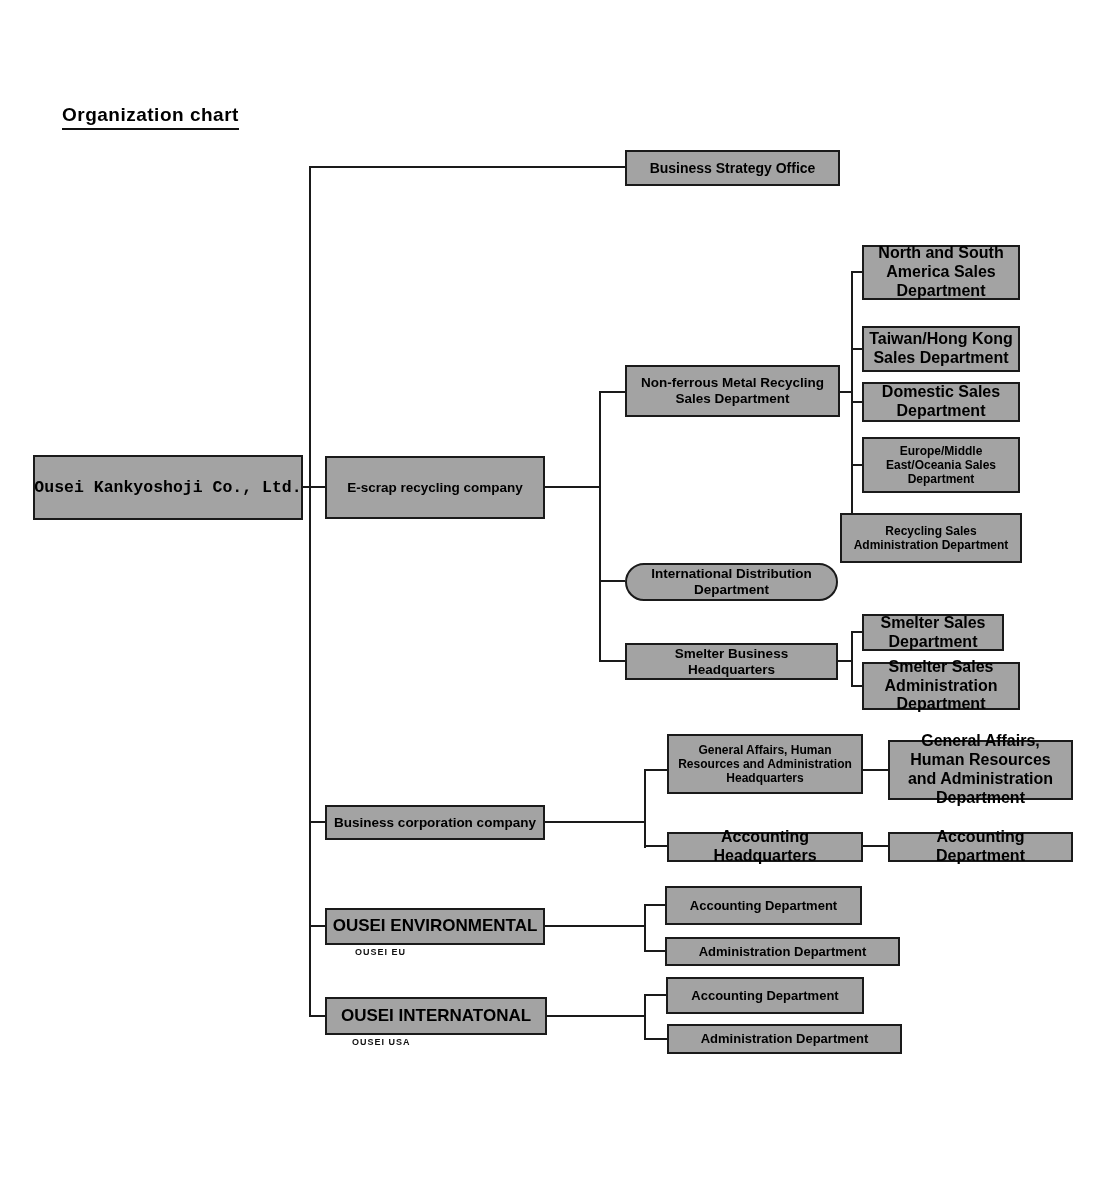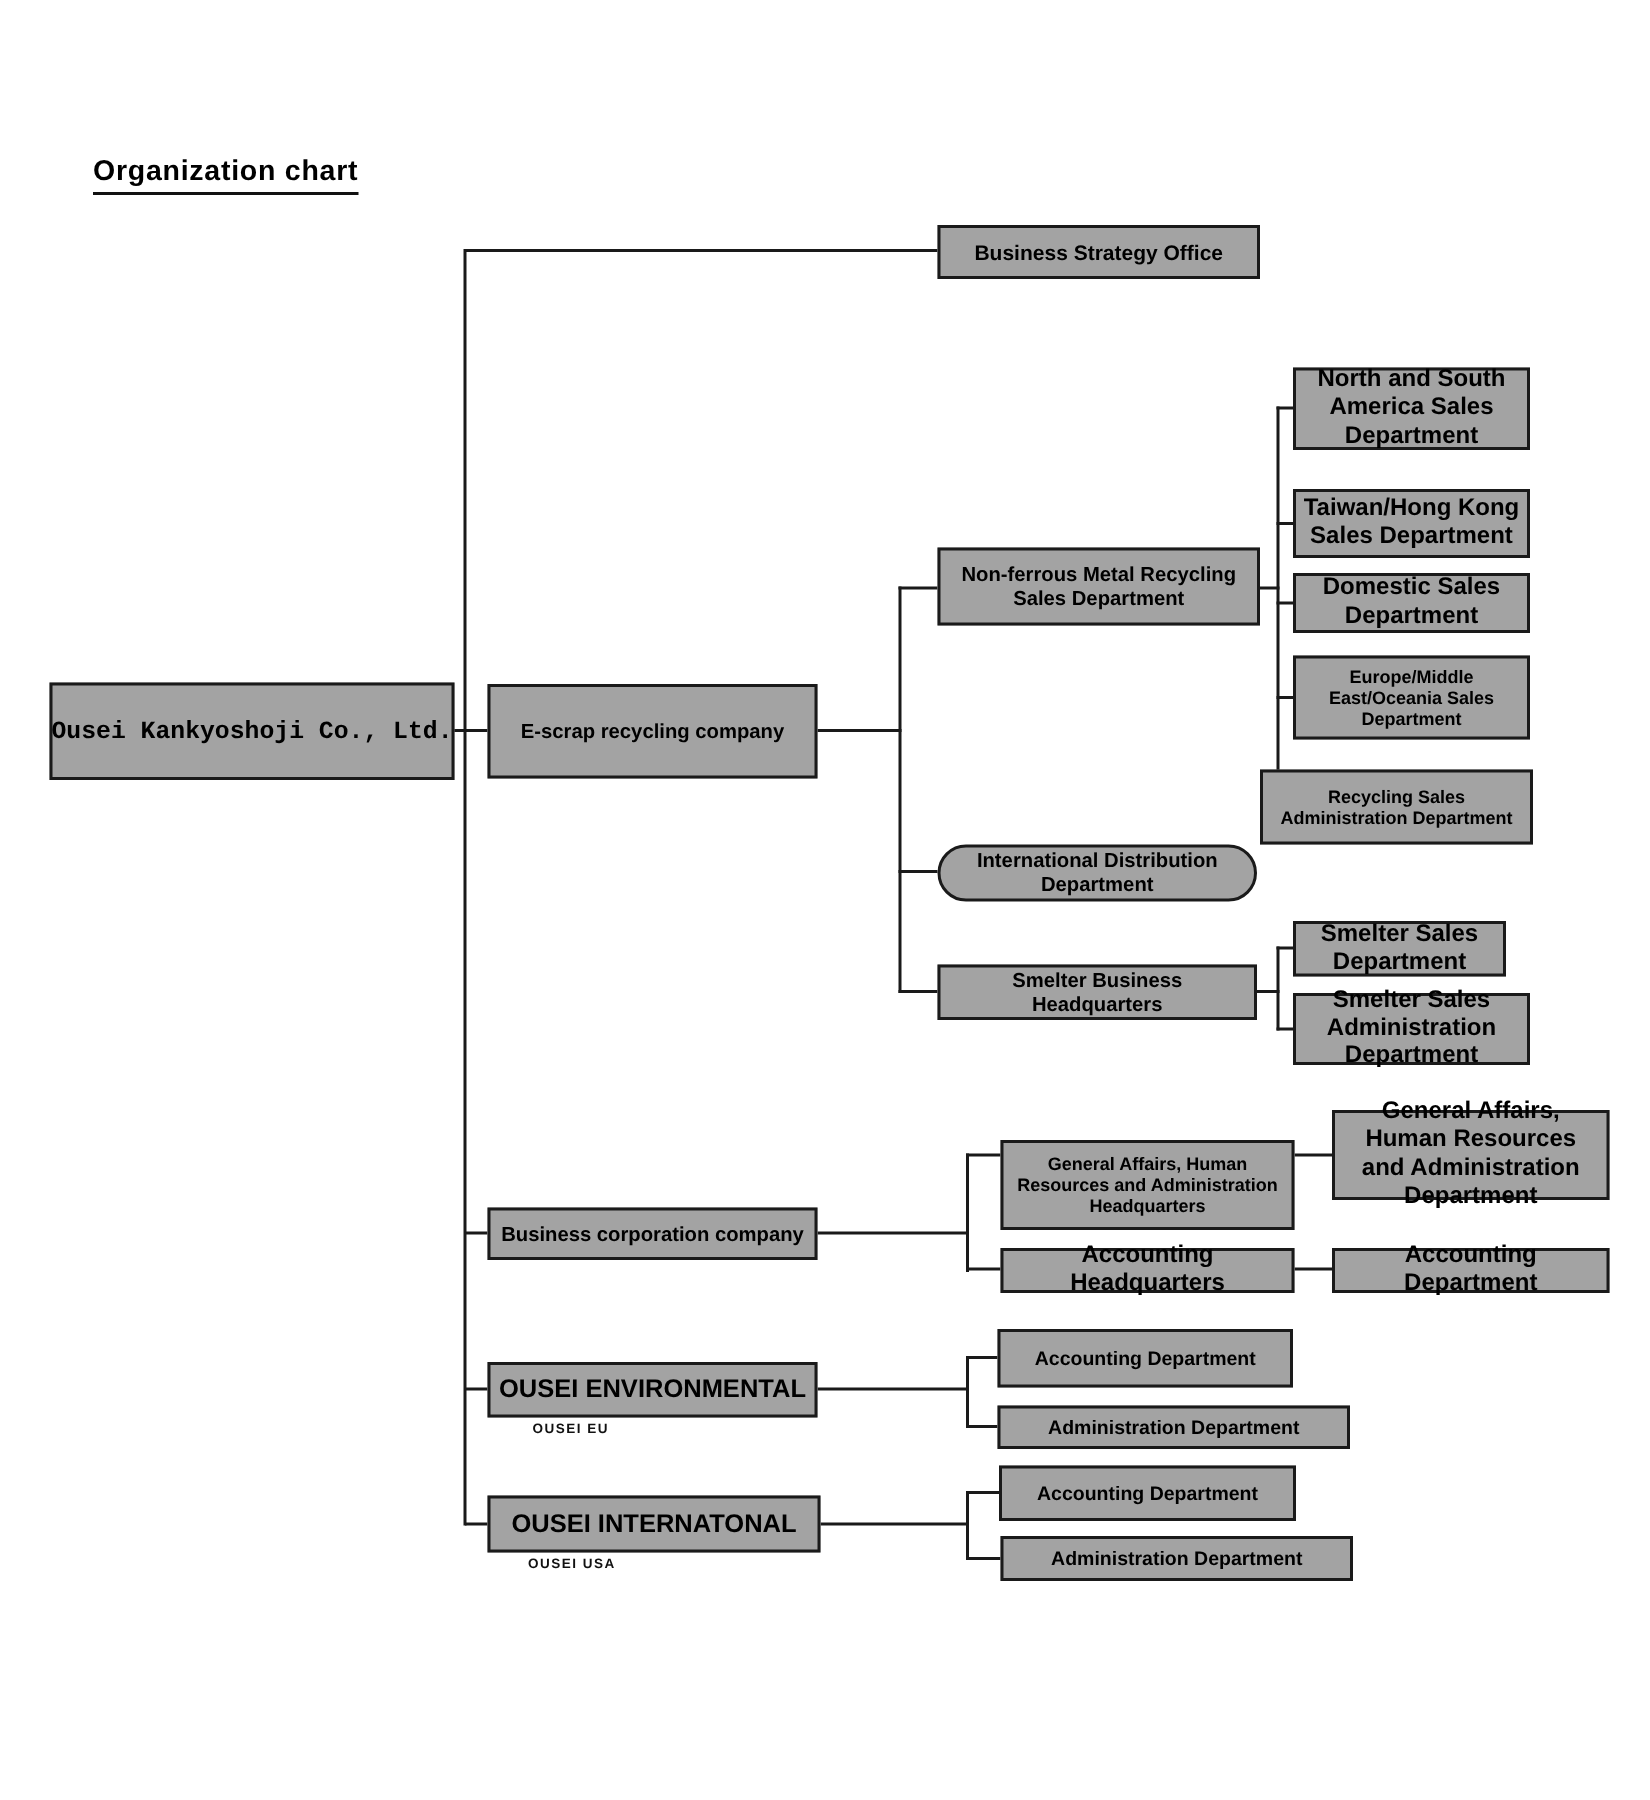--- a/index.html
+++ b/index.html
@@ -133,21 +133,21 @@
   <div class="box fs12" style="left:862px; top:437px; width:158px; height:56px;">Europe/Middle East/Oceania Sales Department</div>
 
   <div class="box fs12" style="left:840px; top:513px; width:182px; height:50px;">Recycling Sales Administration Department</div>
 
   <div class="box fs125" style="left:862px; top:614px; width:142px; height:37px;">Smelter Sales Department</div>
 
   <div class="box fs125" style="left:862px; top:662px; width:158px; height:48px;">Smelter Sales Administration Department</div>
 
   <div class="box fs135" style="left:325px; top:805px; width:220px; height:35px;">Business corporation company</div>
 
-  <div class="box fs12" style="left:667px; top:760px; width:196px; height:60px;">General Affairs, Human Resources and Administration Headquarters</div>
+  <div class="box fs12" style="left:667px; top:734px; width:196px; height:60px;">General Affairs, Human Resources and Administration Headquarters</div>
 
   <div class="box fs125" style="left:888px; top:740px; width:185px; height:60px;">General Affairs, Human Resources and Administration Department</div>
 
   <div class="box fs125" style="left:667px; top:832px; width:196px; height:30px;">Accounting Headquarters</div>
 
   <div class="box fs125" style="left:888px; top:832px; width:185px; height:30px;">Accounting Department</div>
 
   <div class="box fs17" style="left:325px; top:908px; width:220px; height:37px;text-align:center;">OUSEI ENVIRONMENTAL</div>
   <div class="sublabel" style="left:355px; top:947px;">OUSEI EU</div>
 

